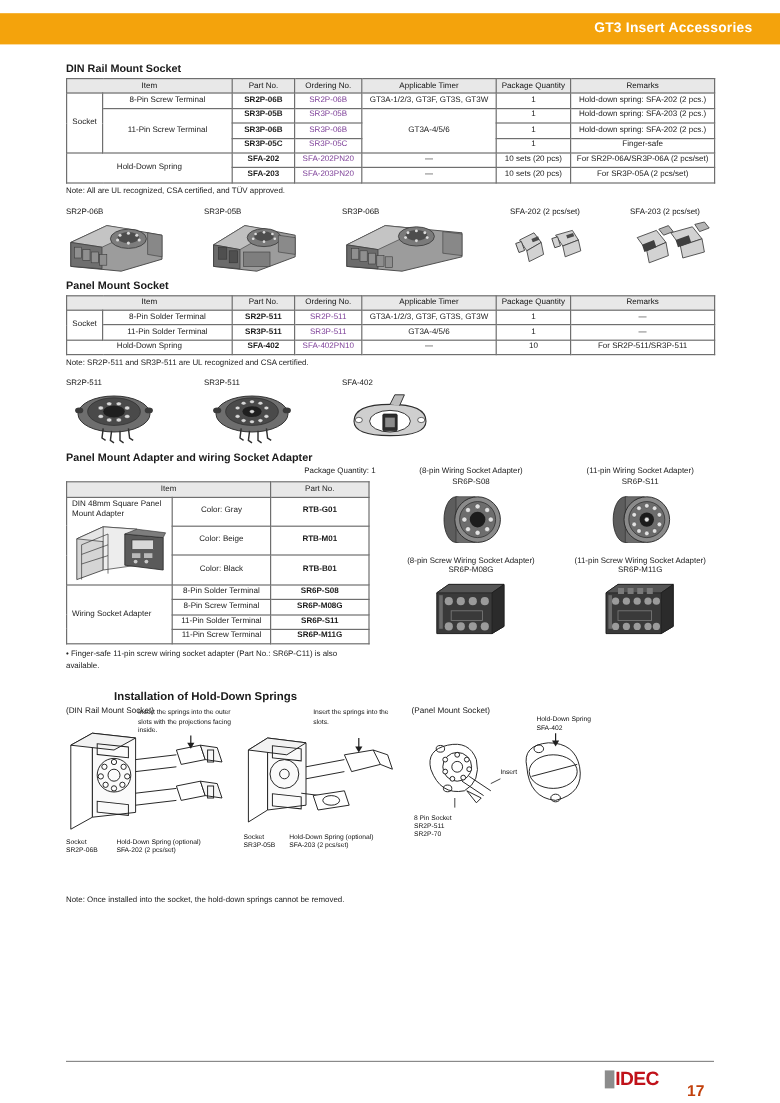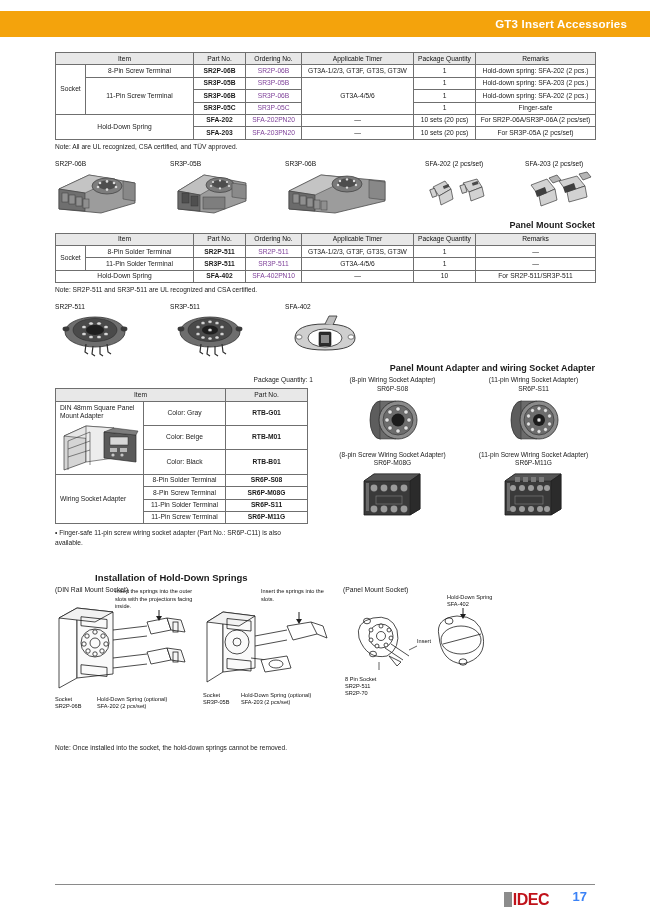--- a/index.html
+++ b/index.html
@@ -118,40 +118,41 @@
   }
   .idec-sq{
     width:8px; height:15px; background:#8c8c8c; margin-right:1px;
     display:inline-block;
   }
   .idec-txt{
     color:#c0121a; font-size:16px; font-weight:bold; letter-spacing:-0.5px;
     line-height:15px;
   }
   .pageno{
-    position:absolute; right:8px; top:0; font-size:13px; font-weight:bold;
-    color:#3b82f6;
+    position:absolute; right:8px; top:12px; font-size:13px; font-weight:bold;
+    color:#c2410c;
   }
 
   
   .mt10{ margin-top:10px; }
-  .mt12{ margin-top:12px;text-align:right; }
+  .mt12{ margin-top:12px; }
 </style>
 </head>
 <body>
 
 <div class="page">
 
   <div class="hdr-band">
     <div class="hdr-title">GT3 Insert Accessories</div>
   </div>
 
   <div class="content">
 
 
+    <h2 class="sub-title">DIN Rail Mount Socket</h2>
 
     <table class="dt">
       <colgroup>
         <col style="width:30px">
           <col style="width:108px">
           <col style="width:52px">
         <col style="width:56px">
           <col style="width:112px">
           <col style="width:62px">
           <col style="width:120px">
@@ -629,21 +630,21 @@
                   <rect x="40" y="8" width="5" height="5"></rect>
               </g>
               <rect x="16" y="27" width="28" height="8" fill="none" stroke="#7a7a7a" stroke-width="0.7"></rect>
               <rect x="8" y="14" width="3" height="28" fill="#6a6a6a"></rect>
             </svg>
           </div>
         </div>
       </div>
     </div>
 
-    <h2 class="sub-title" style="font-size:9.5px;margin-top:36px;padding-left:40px;">Installation of Hold-Down Springs</h2>
+    <h2 class="sub-title" style="font-size:9.5px;margin-top:26px;padding-left:40px;">Installation of Hold-Down Springs</h2>
 
     <div class="install-wrap">
       <div class="inst-cap" style="position:absolute;left:0;top:0;">(DIN Rail Mount Socket)</div>
       <div class="inst-cap" style="position:absolute;left:288px;top:0;">(Panel Mount Socket)</div>
 
       <div class="d1">
         <svg width="145" height="95" viewBox="0 0 145 95">
           <g fill="none" stroke="#1f1f1f" stroke-width="0.8">
             <polygon points="4,18 22,8 22,78 4,88" fill="#ffffff"></polygon>
             <polygon points="22,8 58,12 58,74 22,78" fill="#fafafa"></polygon>

